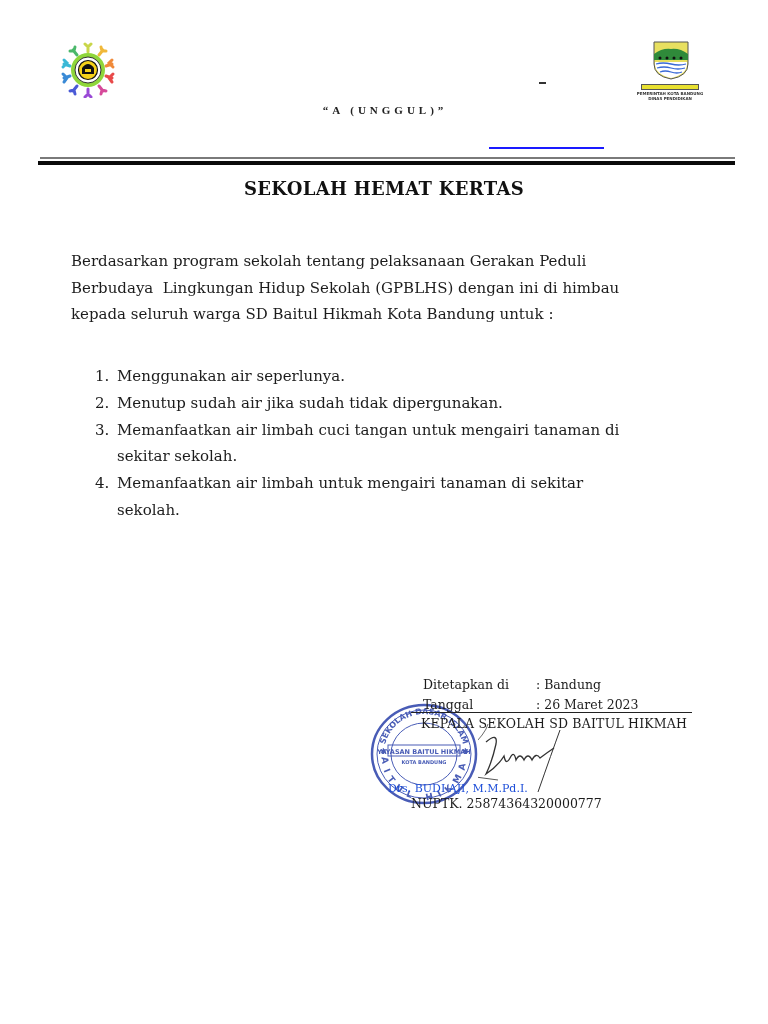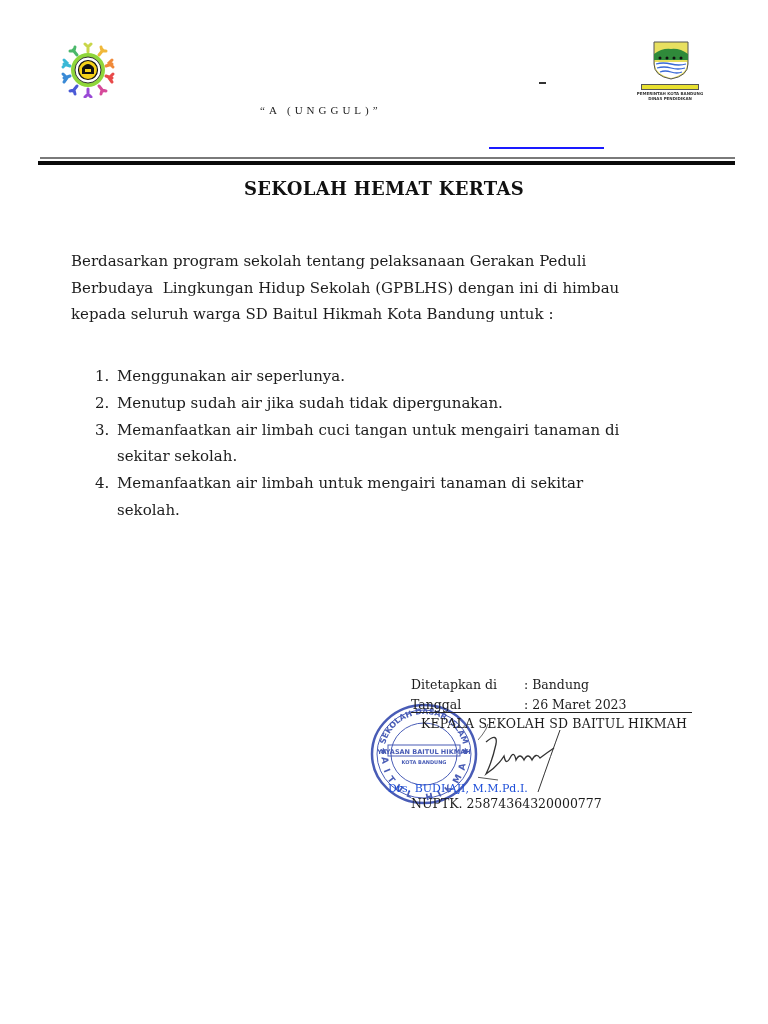--- a/index.html
+++ b/index.html
@@ -6,43 +6,43 @@
     body { width: 768px; height: 1024px; position: relative; overflow: hidden;
            font-family: "DejaVu Serif", serif; color: #1a1a1a; }
     .abs { position: absolute; }
 
     
     .logo-left { left: 60px; top: 42px; width: 56px; height: 56px; }
     .logo-right { left: 650px; top: 40px; width: 42px; height: 40px; }
     .logo-right-caption { left: 628px; top: 84px; width: 84px; text-align: center;
       font-family: "DejaVu Sans", sans-serif; font-size: 4px; font-weight: bold; line-height: 5px; color: #333; }
     .dash { left: 539px; top: 82px; width: 7px; height: 1.5px; background: #333; }
-    .motto { left: 260px; top: 104px; width: 250px; text-align: left;
-      font-family: "Liberation Serif", serif; font-size: 11px; font-weight: normal; letter-spacing: 4px; color: #222; }
+    .motto { left: 260px; top: 104px; width: 250px; text-align: center;
+      font-family: "Liberation Serif", serif; font-size: 11px; font-weight: bold; letter-spacing: 4px; color: #222; }
     .blue-link { left: 489px; top: 147px; width: 115px; height: 1.5px; background: #1a1aff; }
     .rule-thin { left: 40px; top: 157px; width: 695px; height: 2px; background: #7a7a7a; }
     .rule-thick { left: 38px; top: 161px; width: 697px; height: 4px; background: #0a0a0a; }
 
     
     .title { left: 0; width: 768px; top: 178px; text-align: center;
       font-family: "DejaVu Serif", serif; font-weight: bold; font-size: 18px; letter-spacing: 0.3px; color: #111; }
 
     
     .body-para { left: 71px; top: 248px; width: 640px; font-size: 15px; line-height: 26.5px; color: #1c1c1c; }
     .body-para .line { display: block; white-space: pre; }
 
     .list { left: 95px; top: 363px; width: 620px; margin: 0; padding: 0; list-style: none;
       font-size: 15px; line-height: 26.8px; color: #1c1c1c; }
     .list li { position: relative; padding-left: 22px; }
     .list .num { position: absolute; left: 0; top: 0; }
     .list .text-line { display: block; }
 
     
     .sig { left: 411px; top: 675px; font-size: 12.5px; line-height: 20px; color: #1c1c1c; }
-    .sig-row { display: flex; white-space: nowrap; }
+    .sig-row { display: flex; white-space: nowrap; margin-left: 12px; }
     .sig-label { width: 113px; }
     .sig-underline { left: 411px; top: 712px; width: 281px; height: 1.2px; background: #222; }
     .sig-title { left: 421px; top: 716px; font-size: 12.5px; color: #1c1c1c; white-space: nowrap; letter-spacing: 0.2px; }
     .sig-name { left: 388px; top: 782px; font-size: 11px; color: #1d4ed8; white-space: nowrap; }
     .sig-id { left: 411px; top: 796px; font-size: 12.5px; color: #1c1c1c; white-space: nowrap; }
 
     .stamp { left: 368px; top: 698px; width: 112px; height: 108px; opacity: 0.92; }
     .signature { left: 478px; top: 722px; width: 130px; height: 80px; }
   </style>
 </head>

